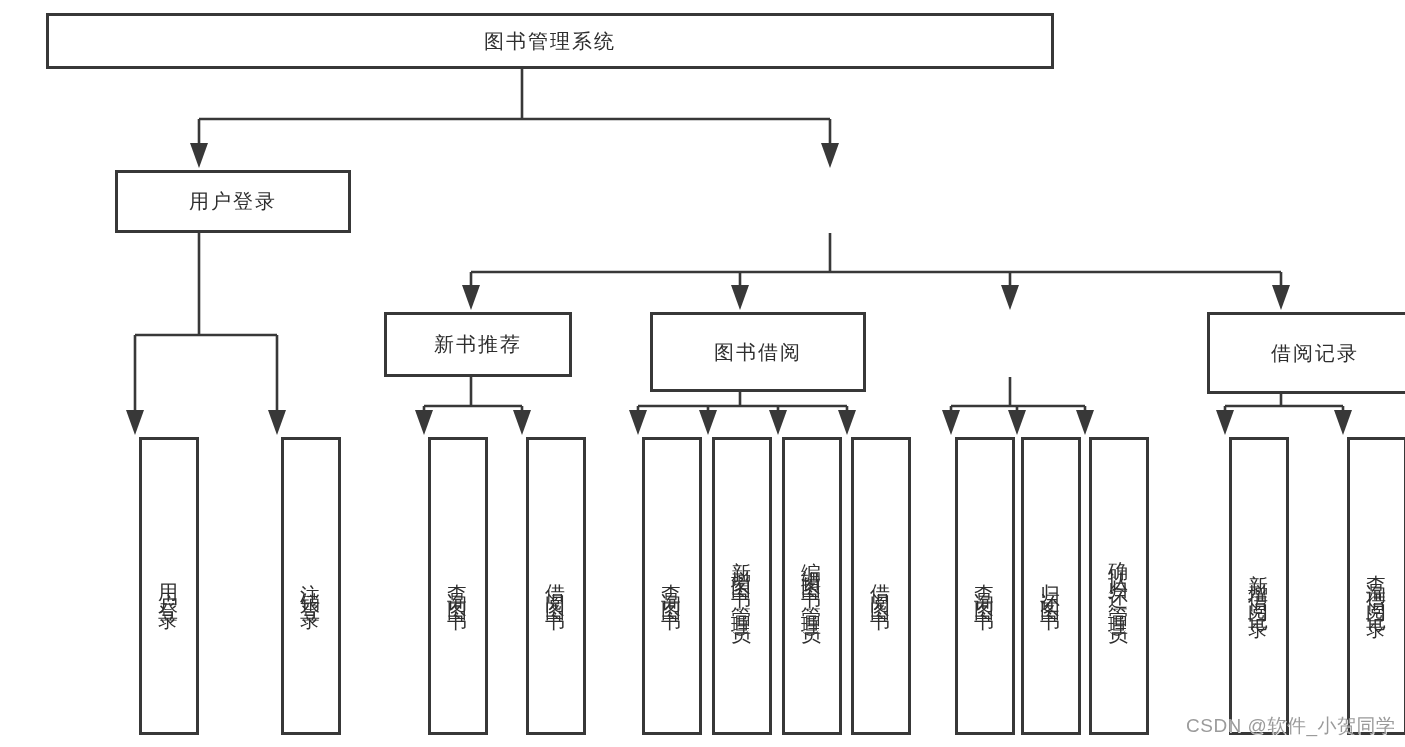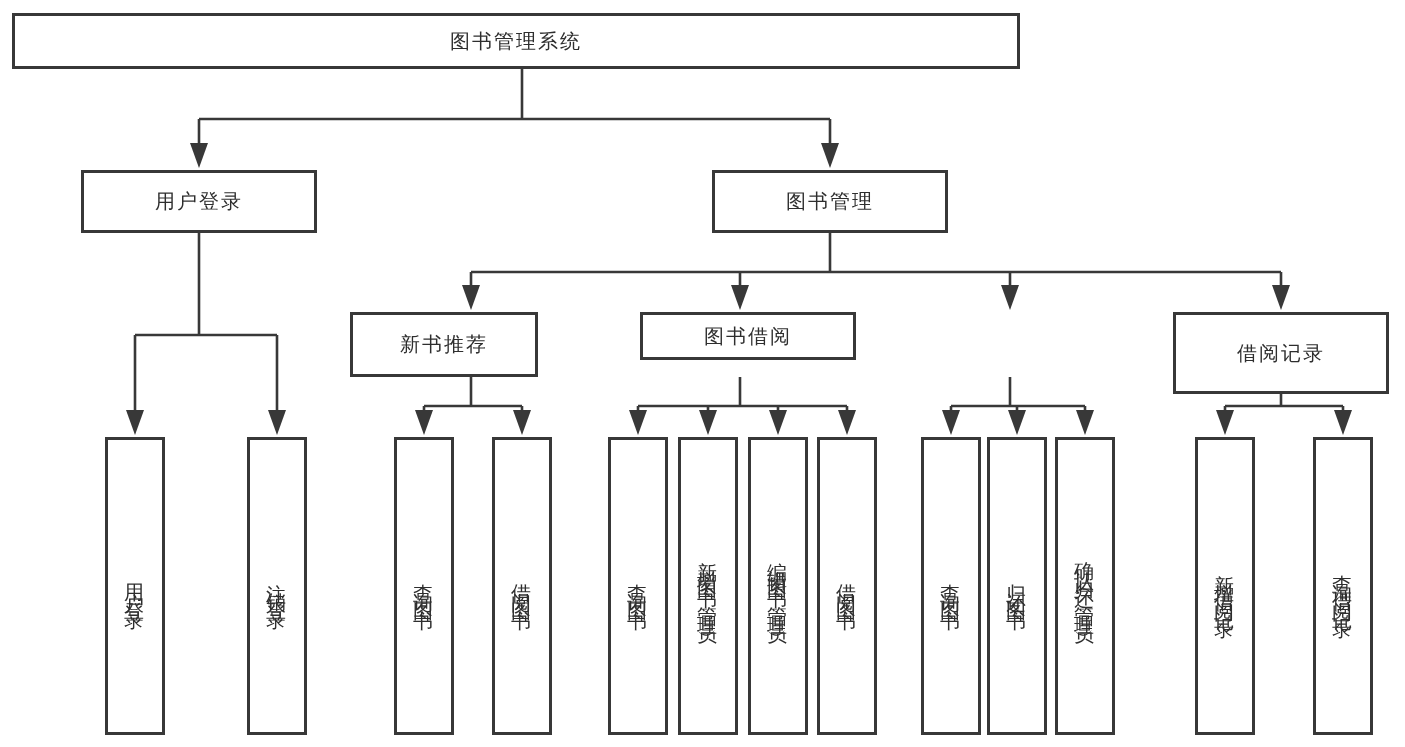--- a/index.html
+++ b/index.html
@@ -27,20 +27,21 @@
     background: #ffffff;
     border: 3px solid #383838;
     color: #2e2e2e;
     display: flex;
     align-items: center;
     justify-content: center;
     z-index: 2;
     font-size: 20px;
     letter-spacing: 2px;
     white-space: nowrap;
+    margin-left: 34px;
   }
   .box.v {
     writing-mode: vertical-rl;
     letter-spacing: 9px;
     font-size: 20px;
     white-space: normal;
   }
   .watermark {
     position: absolute;
     left: 1186px;
@@ -123,38 +124,38 @@
       <polygon points="1008,410 1026,410 1017,435"></polygon>
       <polygon points="1076,410 1094,410 1085,435"></polygon>
       <polygon points="1216,410 1234,410 1225,435"></polygon>
       <polygon points="1334,410 1352,410 1343,435"></polygon>
     </g>
   </svg>
 
   <div class="box h" style="left:12px; top:13px; width:1008px; height:56px">图书管理系统</div>
 
   <div class="box h" style="left:81px; top:170px; width:236px; height:63px">用户登录</div>
-  <div class="box h" style="left:712px; top:170px; width:236px; height:63px">图书管理</div>
 
   <div class="box h" style="left:350px; top:312px; width:188px; height:65px">新书推荐</div>
-  <div class="box h" style="left:640px; top:312px; width:216px; height:48px">图书借阅</div>
+  <div class="box h" style="left:616px; top:312px; width:216px; height:80px">图书借阅</div>
   <div class="box h" style="left:1173px; top:312px; width:216px; height:82px">借阅记录</div>
 
   <div class="box v" style="left:105px; top:437px; width:60px; height:298px">用户登录</div>
   <div class="box v" style="left:247px; top:437px; width:60px; height:298px">注销登录</div>
 
   <div class="box v" style="left:394px; top:437px; width:60px; height:298px">查询图书</div>
   <div class="box v" style="left:492px; top:437px; width:60px; height:298px">借阅图书</div>
 
   <div class="box v" style="left:608px; top:437px; width:60px; height:298px">查询图书</div>
   <div class="box v" style="left:678px; top:437px; width:60px; height:298px">新增图书（管理员）</div>
   <div class="box v" style="left:748px; top:437px; width:60px; height:298px">编辑图书（管理员）</div>
   <div class="box v" style="left:817px; top:437px; width:60px; height:298px">借阅图书</div>
 
   <div class="box v" style="left:921px; top:437px; width:60px; height:298px">查询图书</div>
   <div class="box v" style="left:987px; top:437px; width:60px; height:298px">归还图书</div>
   <div class="box v" style="left:1055px; top:437px; width:60px; height:298px">确认归还（管理员）</div>
 
   <div class="box v" style="left:1195px; top:437px; width:60px; height:298px">新增借阅记录</div>
   <div class="box v" style="left:1313px; top:437px; width:60px; height:298px">查询借阅记录</div>
 
+  <div class="watermark">CSDN @软件_小贺同学</div>
 
 </div>
 
 </body></html>

